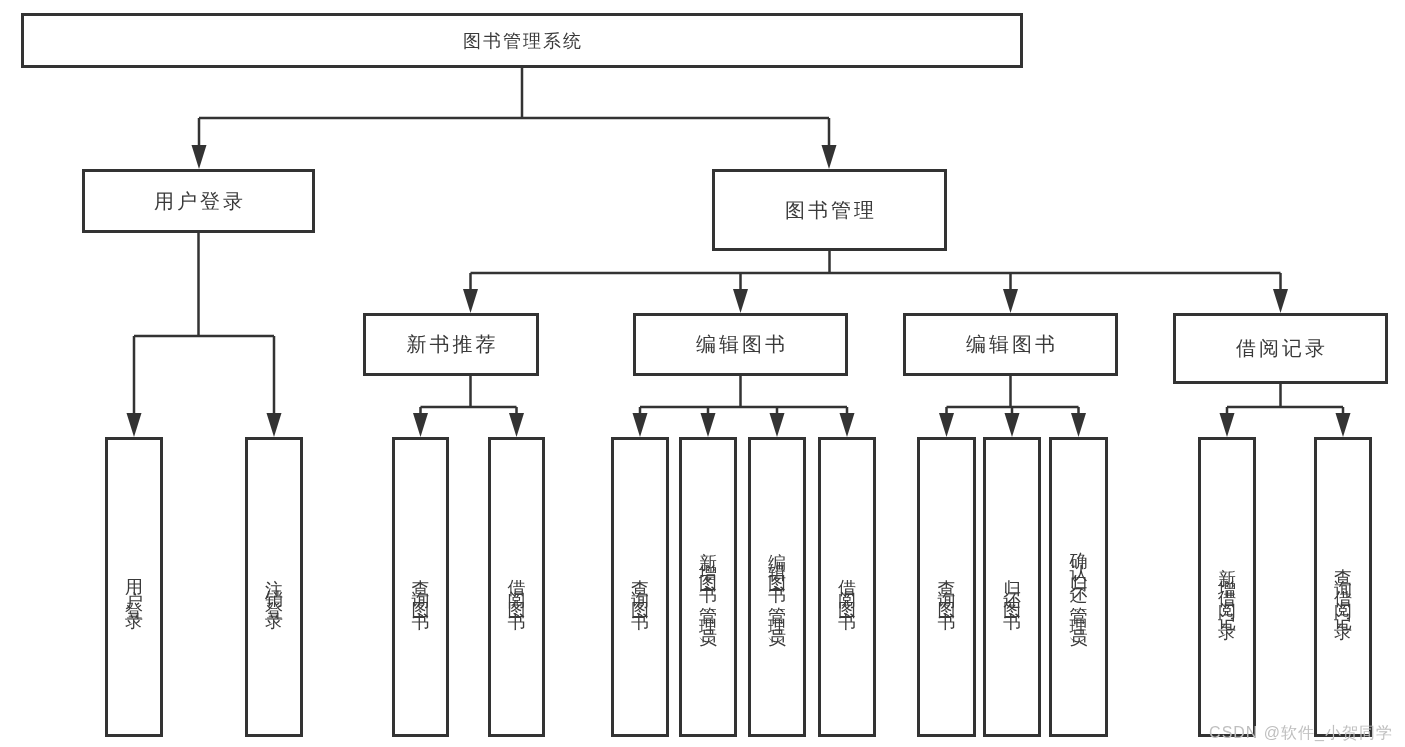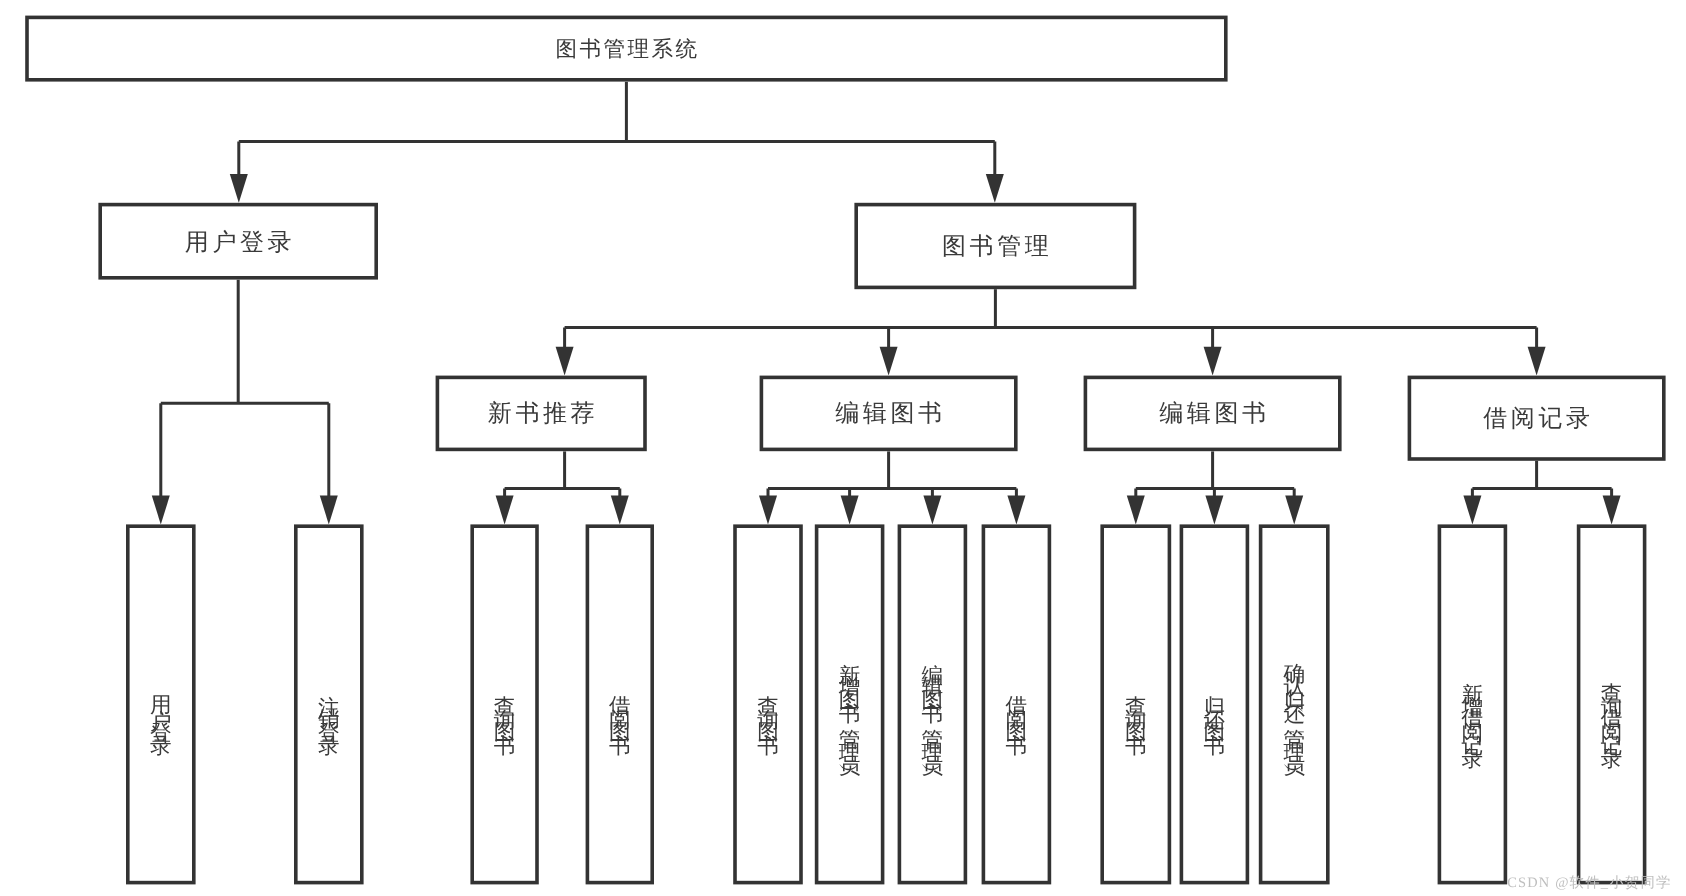--- a/index.html
+++ b/index.html
@@ -1,39 +1,39 @@
 <!DOCTYPE html>
 <html style="--line: #333333; --box-border: #333333; --text: #3a3a3a; --background: #ffffff; --watermark: #bfbfbf;"><head>
 <meta charset="utf-8">
 <style>
   html,body{margin:0;padding:0;background:#fff;}
   .stage{
     position:relative;width:1405px;height:747px;overflow:hidden;
     background:var(--background,#ffffff);
-    font-family:Liberation Serif, serif;
+    font-family:Liberation Sans, sans-serif;
     text-align:center;
   }
   .connectors{position:absolute;left:0;top:0;}
   .line{fill:none;stroke:var(--line,#333333);stroke-width:2.5;}
   .arrow{fill:var(--line,#333333);stroke:none;}
   .box{
     position:absolute;box-sizing:border-box;background:#ffffff;
     border:3px solid var(--box-border,#333333);
     display:flex;align-items:center;justify-content:center;
     color:var(--text,#3a3a3a);
   }
   .hlabel{font-size:20px;letter-spacing:3px;text-indent:3px;white-space:nowrap;}
   .root-box .hlabel{font-size:18px;letter-spacing:2px;text-indent:2px;}
   .vlabel{
     writing-mode:vertical-rl;
     font-size:18px;line-height:1;letter-spacing:11px;white-space:nowrap;
   }
   .watermark{
     position:absolute;right:12px;bottom:3px;
-    font-size:12px;letter-spacing:1px;
+    font-size:16px;letter-spacing:1px;
     color:var(--watermark,#bfbfbf);
   }
 </style>
 </head>
 <body>
 
 <div class="stage">
 
   <svg class="connectors" width="1405" height="747" viewBox="0 0 1405 747">
 
@@ -71,21 +71,21 @@
     <polygon class="arrow" points="1335.5,413 1350.5,413 1343,437"></polygon>
   </svg>
 
   <div class="box root-box" style="left:21px;top:13px;width:1002px;height:55px">
     <span class="hlabel">图书管理系统</span>
   </div>
 
   <div class="box" style="left:82px;top:169px;width:233px;height:64px">
     <span class="hlabel">用户登录</span>
   </div>
-  <div class="box" style="left:712px;top:169px;width:235px;height:72px">
+  <div class="box" style="left:712px;top:169px;width:235px;height:82px">
     <span class="hlabel">图书管理</span>
   </div>
 
   <div class="box" style="left:363px;top:313px;width:176px;height:63px">
     <span class="hlabel">新书推荐</span>
   </div>
   <div class="box" style="left:633px;top:313px;width:215px;height:63px">
     <span class="hlabel">编辑图书</span>
   </div>
   <div class="box" style="left:903px;top:313px;width:215px;height:63px">

